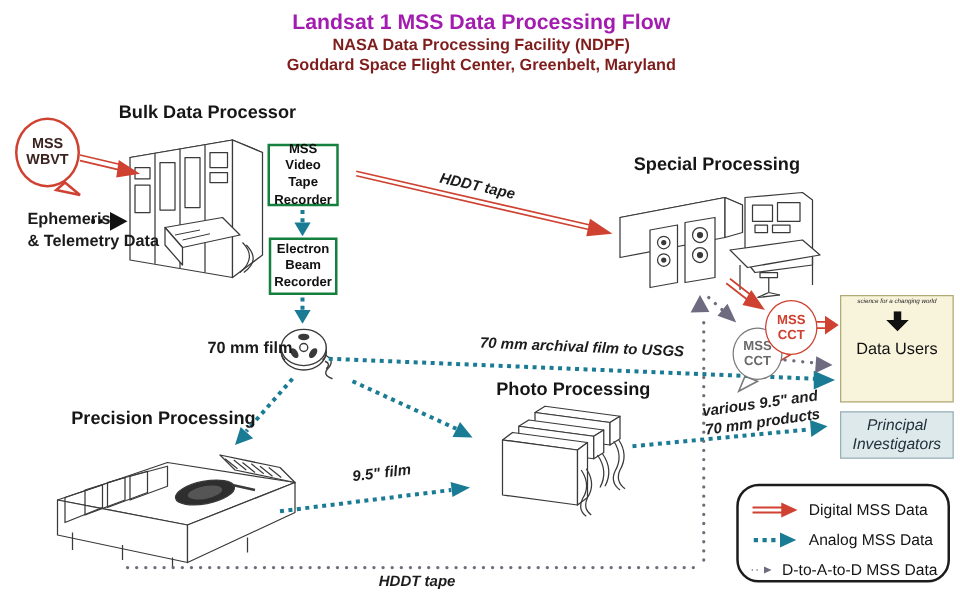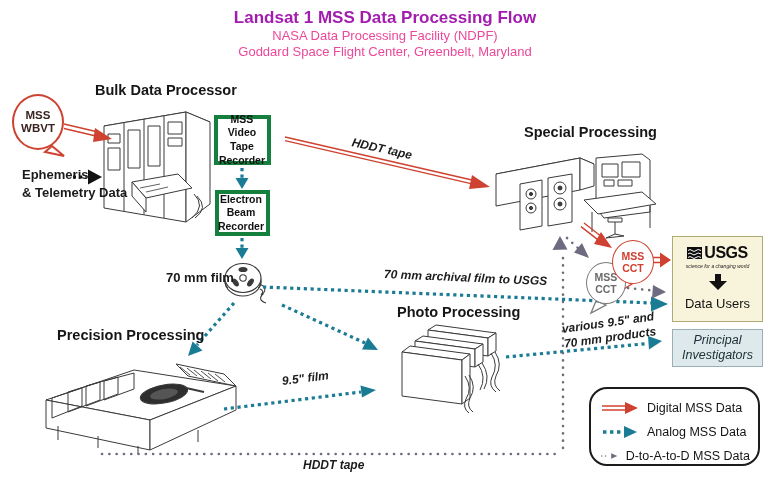--- a/index.html
+++ b/index.html
@@ -2,27 +2,27 @@
 <html><head>
 <meta charset="utf-8">
 <style>
   html,body{margin:0;padding:0;background:#ffffff;}
   body{font-family:"Liberation Sans","DejaVu Sans",sans-serif;color:#1a1a1a;}
   #canvas{position:relative;width:768px;height:481px;background:#ffffff;overflow:hidden;}
   .abs{position:absolute;}
   .z1{z-index:1;} .z2{z-index:2;} .z3{z-index:3;}
 
   .title{font-size:17px;font-weight:700;color:#a21caf;text-align:center;}
-  .subtitle{font-size:13px;font-weight:400;color:#ec4899;text-align:center;line-height:1.25;}
+  .subtitle{font-size:13px;font-weight:700;color:#7f1d1d;text-align:center;line-height:1.25;}
   .section-label{font-size:14.5px;font-weight:600;color:#161616;white-space:nowrap;}
   .small-label{font-size:13px;font-weight:600;color:#1a1a1a;white-space:nowrap;padding-left:14px;}
   .arrow-label{font-size:12px;font-style:italic;font-weight:600;color:#1c1c1c;white-space:nowrap;transform-origin:left center;}
 
-  .proc-box{background:#fff;border:4px solid #15803d;text-align:center;font-size:10.5px;
-            font-weight:600;line-height:1.3;display:flex;align-items:center;justify-content:flex-end;
+  .proc-box{background:#fff;border:2px solid #15803d;text-align:center;font-size:10.5px;
+            font-weight:600;line-height:1.3;display:flex;align-items:center;justify-content:flex-start;
             padding:2px;box-sizing:border-box;color:#111;}
   .bubble{background:#fff;border-radius:50%;display:flex;align-items:center;justify-content:center;
           text-align:center;font-weight:600;line-height:1.15;box-sizing:border-box;}
   .bubble.red{border:2px solid #cf4130;color:#3a2420;font-size:11.5px;}
   .bubble.cct-red{border:1.6px solid #cf4130;color:#cf4130;font-size:10.5px;}
   .bubble.cct-gray{border:1.5px solid #7a7a7a;color:#6a6a6a;font-size:10.5px;}
 
   .usgs-box{background:#f8f4dc;border:1px solid #b0aa74;box-sizing:border-box;text-align:center;}
   .usgs-logo-row{display:flex;align-items:center;justify-content:center;gap:2px;margin-top:7px;}
   .usgs-word{font-size:16px;font-weight:800;letter-spacing:-0.5px;color:#0d0d0d;}
@@ -254,39 +254,32 @@
   </div>
 
   <div class="abs z3 proc-box" style="left:215px;top:190px;width:55px;height:46px;">
     <span>Electron Beam Recorder</span>
   </div>
 
   <div class="abs z3 small-label" style="left:152px;top:270px;width:66px;text-align:right;">70 mm film</div>
 
   <div class="abs z3 arrow-label" style="left:352px;top:135px;transform:rotate(12.5deg);">HDDT tape</div>
 
-  <div class="abs z3 section-label" style="left:507px;top:124px;margin-left:17px;">Special Processing</div>
+  <div class="abs z3 section-label" style="left:507px;top:124px;">Special Processing</div>
 
   <div class="abs z3 arrow-label" style="left:384px;top:267px;transform:rotate(2.5deg);">70 mm archival film to USGS</div>
 
   <div class="abs z3 bubble cct-gray" style="left:586px;top:262px;width:40px;height:42px;padding:3px;">
     <span>MSS CCT</span>
   </div>
   <div class="abs z3 bubble cct-red" style="left:612px;top:240px;width:42px;height:44px;padding:3px;">
     <span>MSS CCT</span>
   </div>
 
   <div class="abs z3 usgs-box" style="left:672px;top:236px;width:91px;height:86px;">
-    <div class="usgs-logo-row">
-      <svg width="15" height="12" viewBox="0 0 15 12">
-        <rect x="0" y="0" width="15" height="12" fill="#0d0d0d"></rect>
-        <path d="M1,3.5 q2,-2 4,0 q2,2 4,0 q2,-2 5,0 M1,7 q2,-2 4,0 q2,2 4,0 q2,-2 5,0 M1,10.5 q2,-2 4,0 q2,2 4,0 q2,-2 5,0" stroke="#fff" stroke-width="1" fill="none"></path>
-      </svg>
-      <span class="usgs-word">USGS</span>
-    </div>
     <div class="usgs-tag">science for a changing world</div>
     <svg width="22" height="17" viewBox="0 0 22 17" style="margin:5px auto 0;">
       <polygon points="8,0 14,0 14,7 20,7 11,16 2,7 8,7" fill="#111"></polygon>
     </svg>
     <div class="data-users">Data Users</div>
   </div>
 
   <div class="abs z3 pi-box" style="left:672px;top:329px;width:91px;height:38px;">
     <span>Principal Investigators</span>
   </div>

